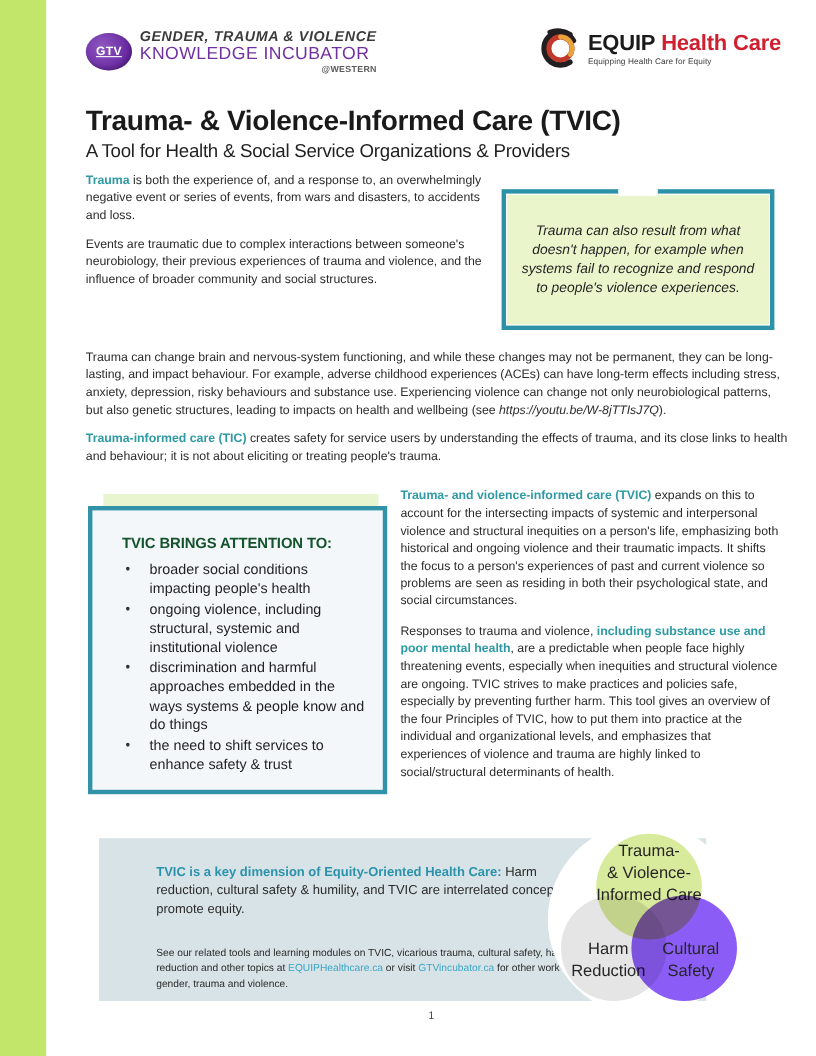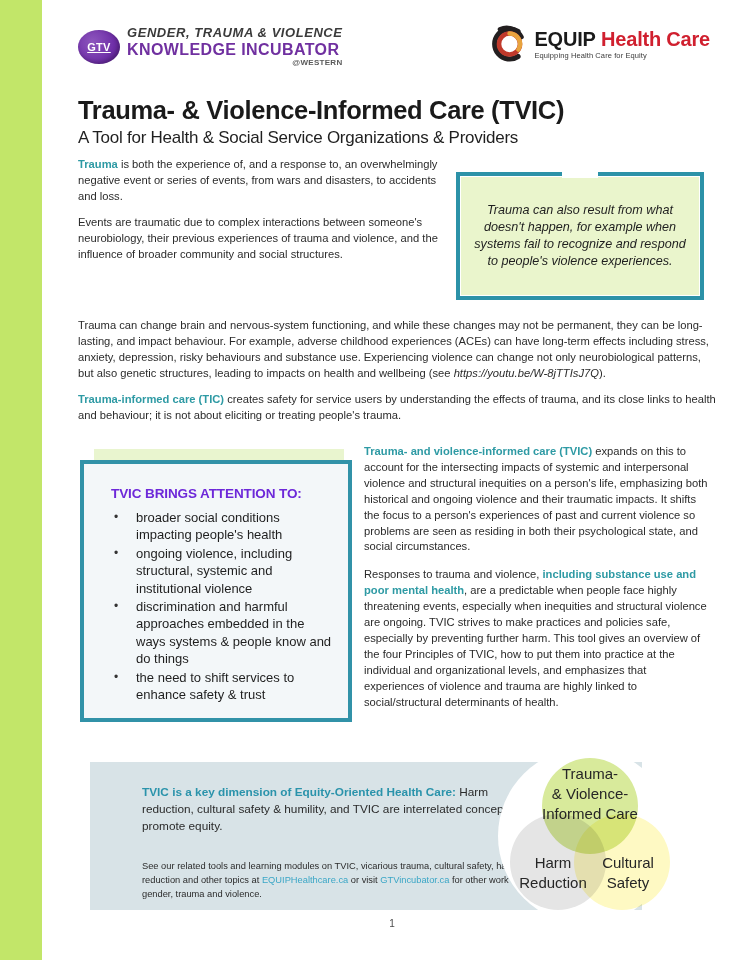--- a/index.html
+++ b/index.html
@@ -66,21 +66,21 @@
   .gtv-words { line-height: 1.08; }
   .gtv-line1 {
     font-size: 13px;
     font-weight: bold;
     letter-spacing: .55px;
     color: #3b3b3b;
     font-style: italic;
   }
   .gtv-line2 {
     font-size: 16px;
-    font-weight: bold;
+    font-weight: normal;
     letter-spacing: .4px;
     color: #7030a0;
     margin-top: 1px;
   }
   .gtv-line3 {
     font-size: 8px;
     font-weight: bold;
     letter-spacing: .3px;
     color: #5a5a5a;
     text-align: right;
@@ -210,21 +210,21 @@
     left: 38px; top: 460px;
     width: 272px; height: 262px;
     background: #f3f7f9;
     border: 4px solid #3192a8;
     box-sizing: border-box;
   }
   .attn-inner { padding: 22px 14px 10px 14px; }
   .attn-heading {
     font-size: 13.5px;
     font-weight: bold;
-    color: #6d28d9;
+    color: #14532d;
     letter-spacing: -.1px;
     margin: 0 0 8px 13px;
   }
   .attn-list {
     margin: 0;
     padding: 0;
     list-style: none;
   }
   .attn-list li {
     position: relative;
@@ -427,21 +427,21 @@
 
     <div class="bottom-cutout"></div>
 
     <div class="venn">
       <div class="circ c-top" style="background: rgb(216, 234, 155);">
         <span class="lbl">Trauma-<br>&amp; Violence-<br>Informed Care</span>
       </div>
       <div class="circ c-left" style="background: #e5e5e5;">
         <span class="lbl">Harm<br>Reduction</span>
       </div>
-      <div class="circ c-right" style="background: #fef9c3;">
+      <div class="circ c-right" style="background: #8b5cf6;">
         <span class="lbl">Cultural<br>Safety</span>
       </div>
     </div>
 
     <div class="page-num">1</div>
 
   </div>
 </div>
 
 </body></html>

